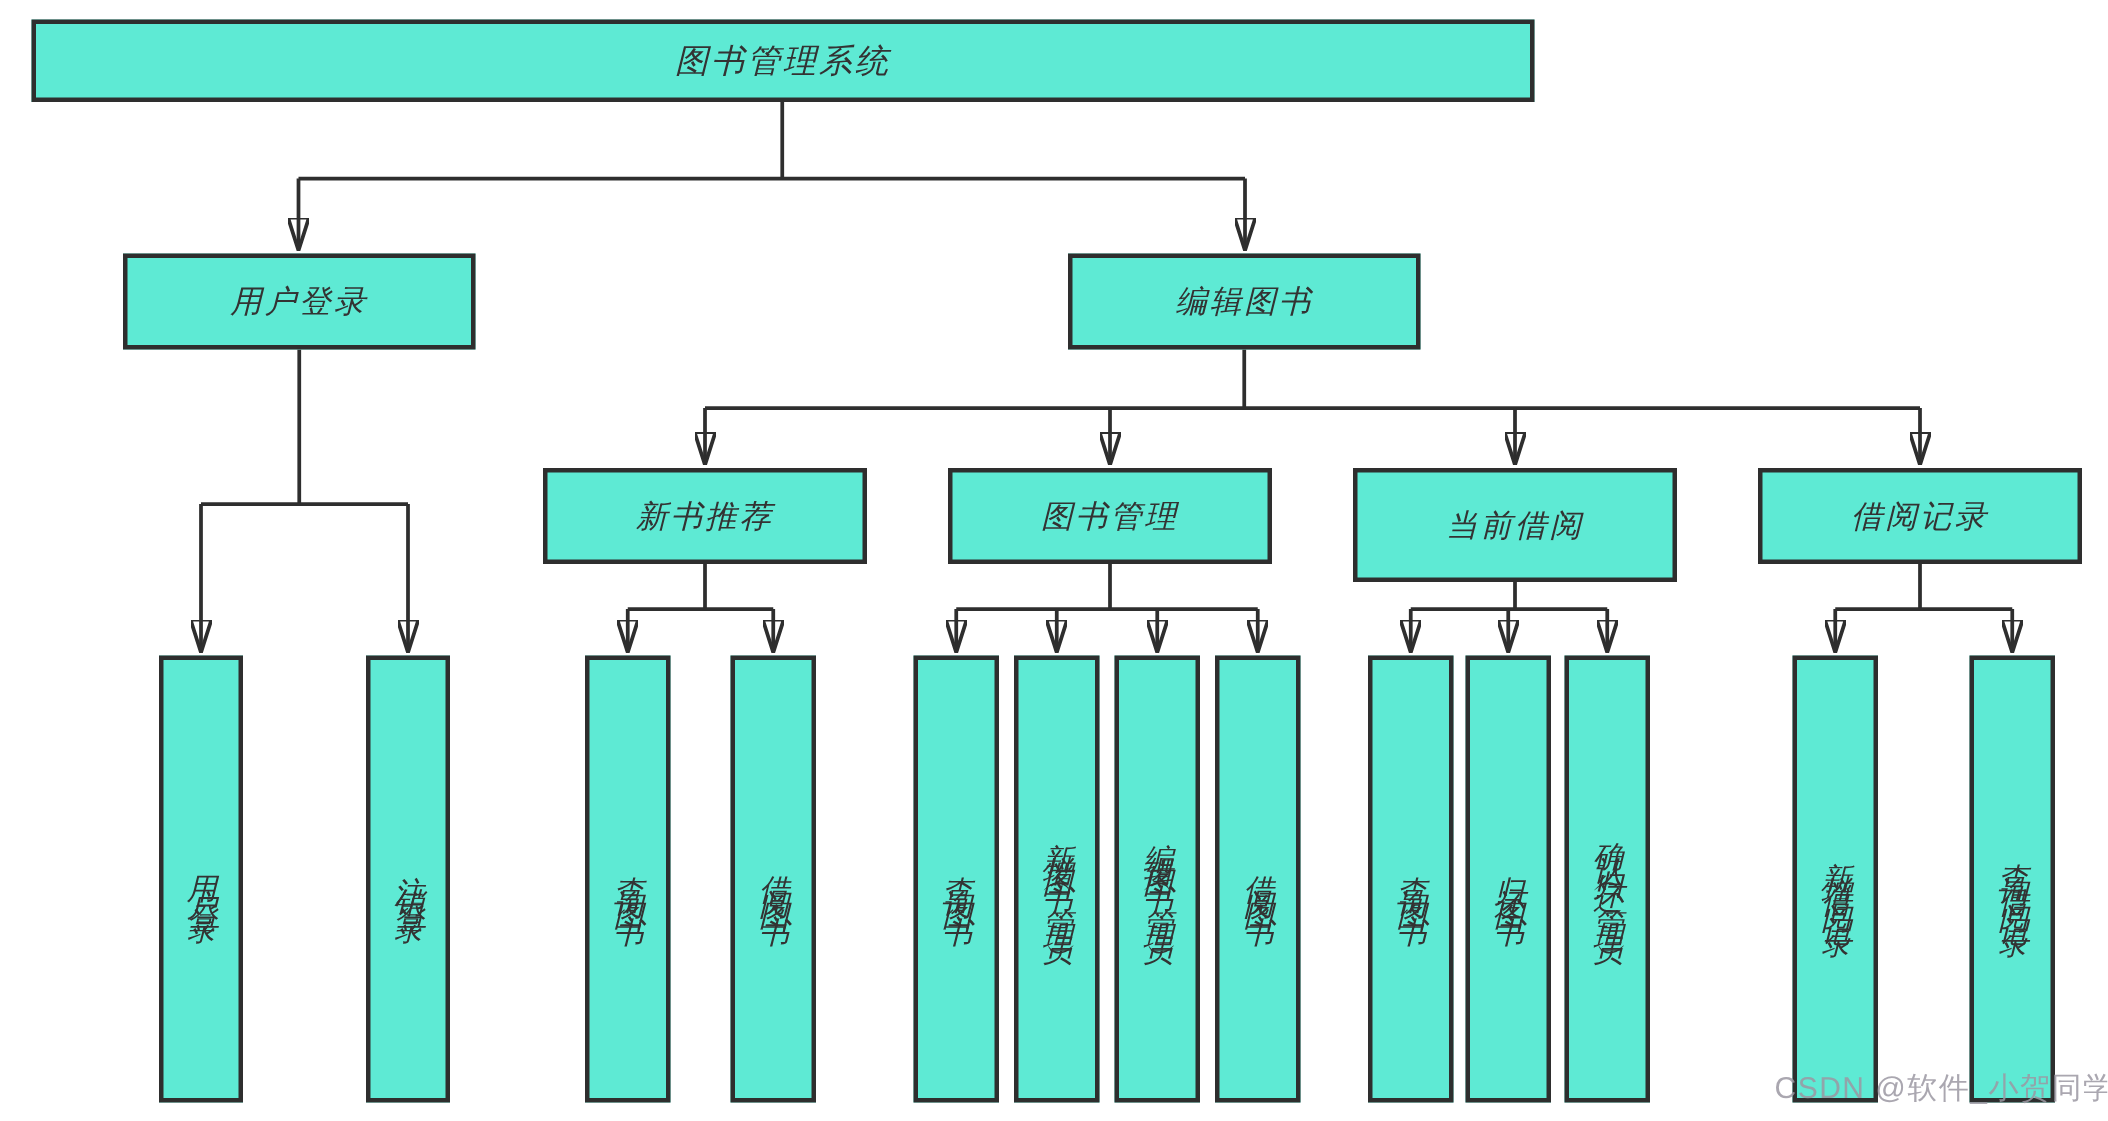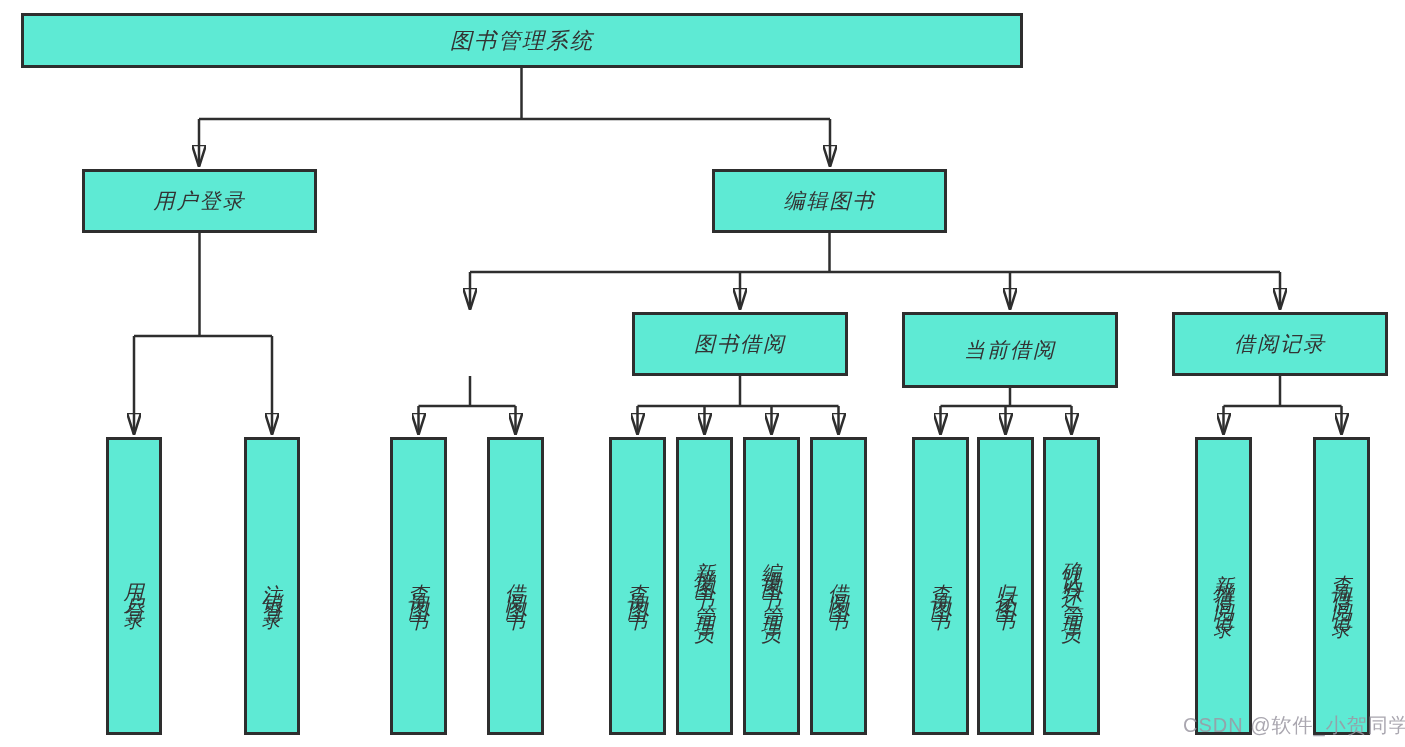--- a/index.html
+++ b/index.html
@@ -136,22 +136,25 @@
     <span class="root-label">图书管理系统</span>
   </div>
 
   <div class="box" style="left:82px; top:169px; width:235px; height:64px;">
     <span class="h-label">用户登录</span>
   </div>
   <div class="box" style="left:712px; top:169px; width:235px; height:64px;">
     <span class="h-label">编辑图书</span>
   </div>
 
+  <div class="box" style="left:362px; top:312px; width:216px; height:64px;">
+    <span class="h-label">新书推荐</span>
+  </div>
   <div class="box" style="left:632px; top:312px; width:216px; height:64px;">
-    <span class="h-label">图书借阅</span>
+    <span class="h-label">图书管理</span>
   </div>
   <div class="box" style="left:902px; top:312px; width:216px; height:76px;">
     <span class="h-label">当前借阅</span>
   </div>
   <div class="box" style="left:1172px; top:312px; width:216px; height:64px;text-align:right;">
     <span class="h-label">借阅记录</span>
   </div>
 
   <div class="box leaf" style="left:106px; top:437px; width:56px; height:298px;">
     <span>用户登录</span>

